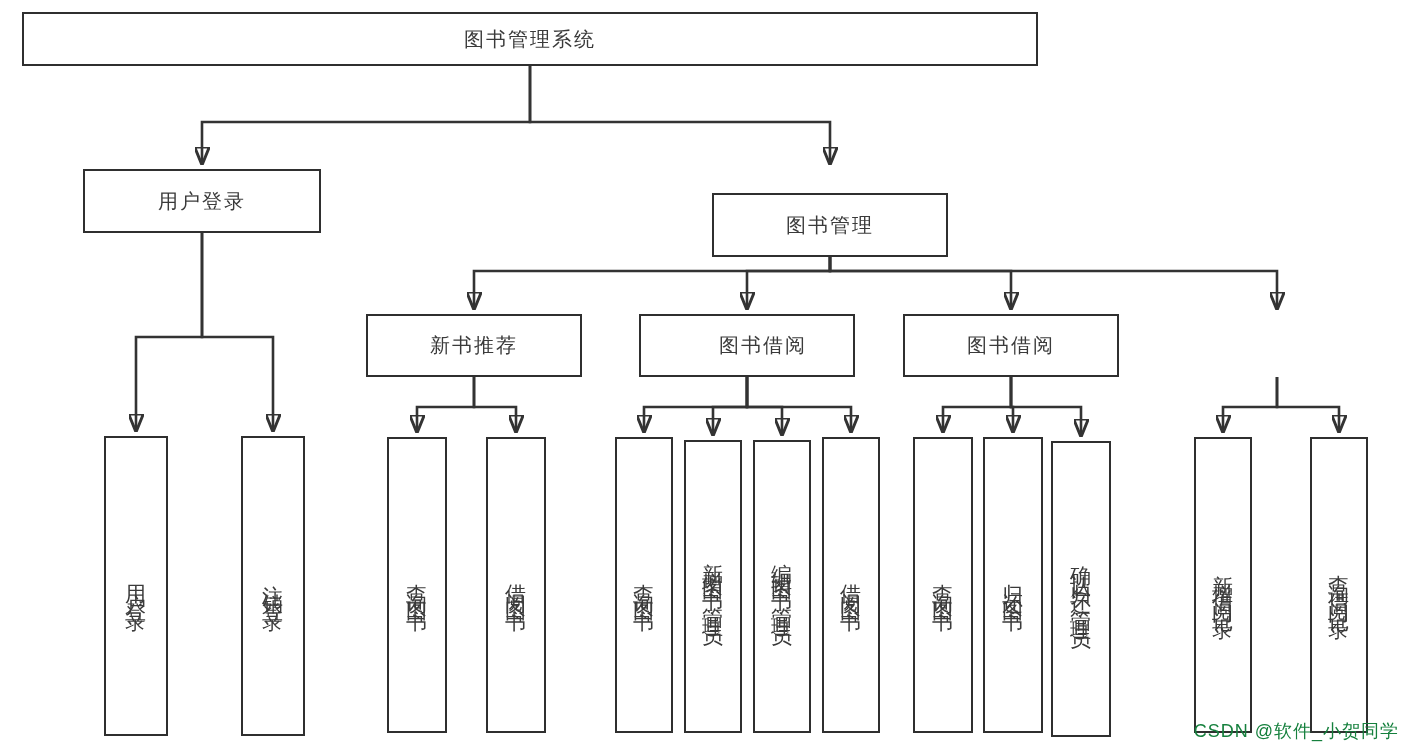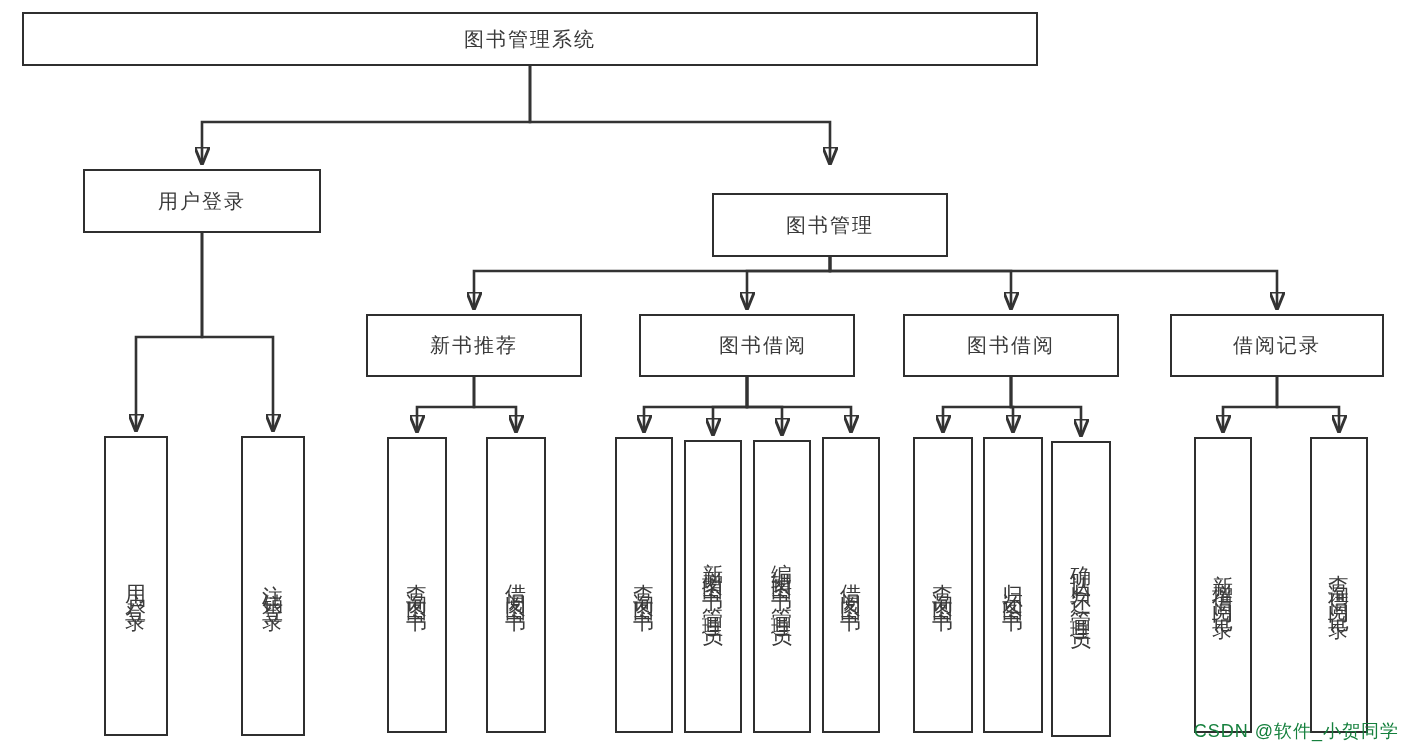--- a/index.html
+++ b/index.html
@@ -106,23 +106,20 @@
 
   <div class="box h" style="left:366px; top:314px; width:216px; height:63px;">
     <span>新书推荐</span>
   </div>
   <div class="box h" style="left:639px; top:314px; width:216px; height:63px;padding-left:32px;">
     <span>图书借阅</span>
   </div>
   <div class="box h" style="left:903px; top:314px; width:216px; height:63px;">
     <span>图书借阅</span>
   </div>
-  <div class="box h" style="left:1170px; top:314px; width:214px; height:63px;">
-    <span>借阅记录</span>
-  </div>
 
   <div class="box v" style="left:104px; top:436px; width:64px; height:300px;">
     <span>用户登录</span>
   </div>
   <div class="box v" style="left:241px; top:436px; width:64px; height:300px;">
     <span>注销登录</span>
   </div>
 
   <div class="box v" style="left:387px; top:437px; width:60px; height:296px;">
     <span>查询图书</span>

